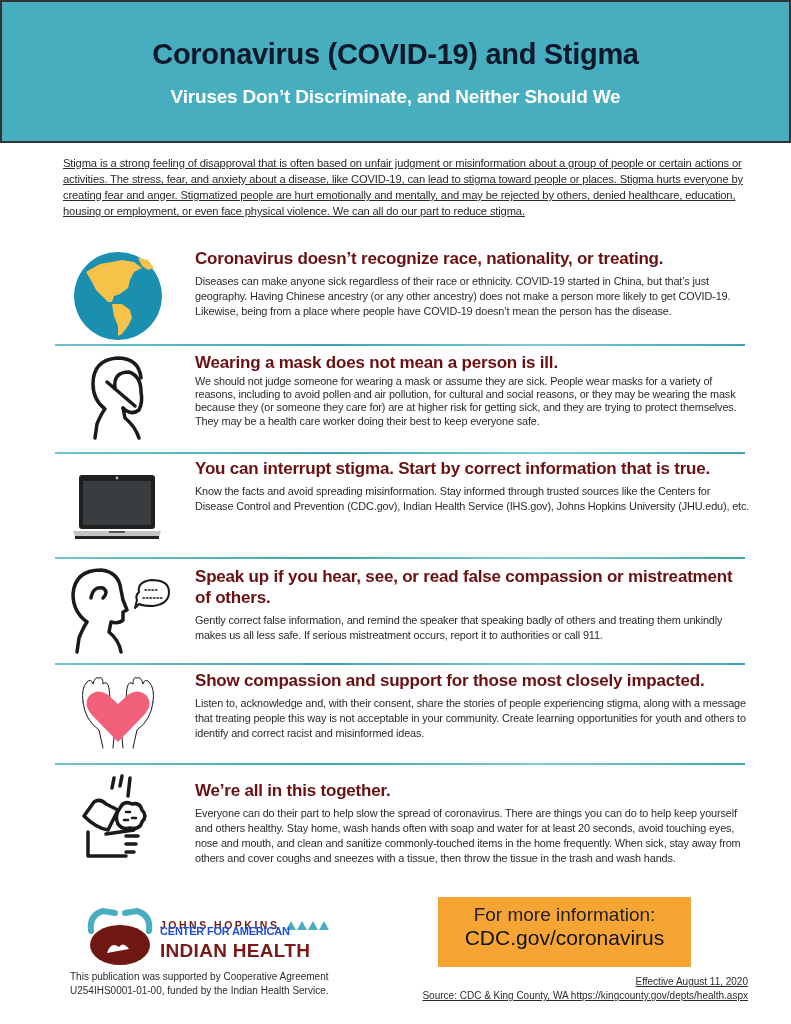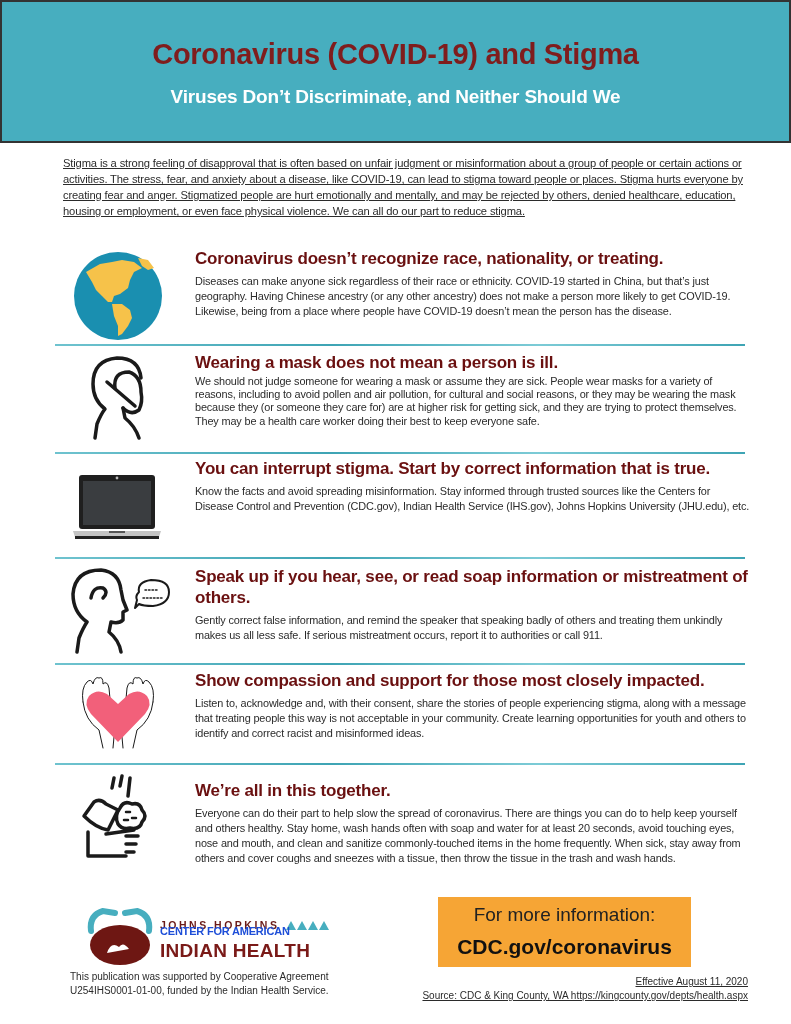--- a/index.html
+++ b/index.html
@@ -1,35 +1,35 @@
 <!DOCTYPE html>
 <html><head>
 <meta charset="utf-8">
 <style>
   html, body { margin:0; padding:0; background:#ffffff; }
   body { width:791px; height:1024px; position:relative; overflow:hidden; font-family:"Liberation Sans", sans-serif; color:#2b2b2b; }
   .header { position:absolute; left:0; top:0; width:787px; height:139px; background:#47aebf; border:2px solid #333; }
-  .title { position:absolute; left:0; right:0; top:36px; text-align:center; color:#7f1d1d; font-size:29px; font-weight:bold; letter-spacing:-0.3px; }
+  .title { position:absolute; left:0; right:0; top:36px; text-align:center; color:#0f172a; font-size:29px; font-weight:bold; letter-spacing:-0.3px; }
   .subtitle { position:absolute; left:0; right:0; top:84px; text-align:center; color:#fff; font-size:19px; font-weight:bold; letter-spacing:-0.2px; }
   .intro { position:absolute; left:63px; top:155px; width:690px; font-size:11.2px; line-height:16px; color:#2b2b2b; letter-spacing:-0.15px;text-decoration:underline; }
   .section { position:absolute; left:55px; width:690px; }
   .sec-icon { position:absolute; left:0; top:0; width:125px; display:flex; justify-content:center; }
   .sec-body { position:absolute; left:140px; width:555px; }
   .sec-title { font-size:17px; font-weight:bold; color:#6a1010; line-height:21px; letter-spacing:-0.2px; margin:0 0 5px 0; }
   .sec-text { font-size:10.9px; line-height:15px; color:#2b2b2b; letter-spacing:-0.15px; margin:0; }
   .divider { position:absolute; left:55px; width:690px; height:2px; background:linear-gradient(90deg,#6fc3cf,#3ea4b4 40%,#7ccbd6 70%,#3ea4b4); }
   .logo { position:absolute; left:85px; top:905px; width:260px; height:60px; }
   .logo-text1 { position:absolute; left:75px; top:14px; font-size:10.5px; letter-spacing:2.5px; color:#6a1a18; font-weight:bold; }
   .logo-text2 { position:absolute; left:75px; top:20px; font-size:11px; color:#1d4ed8; font-weight:bold; letter-spacing:-0.2px; }
   .logo-text3 { position:absolute; left:75px; top:35px; font-size:19px; color:#7a1a18; font-weight:bold; letter-spacing:0.3px; }
   .tri { display:inline-block; width:0; height:0; border-left:5px solid transparent; border-right:5px solid transparent; border-bottom:9px solid #47aebf; margin-left:1px; vertical-align:-1px; }
   .pub { position:absolute; left:70px; top:970px; font-size:10px; line-height:14px; color:#2b2b2b; }
   .cta { position:absolute; left:438px; top:897px; width:253px; height:70px; background:#f6a535; text-align:center; }
   .cta-1 { font-size:19px; color:#222; margin-top:7px; }
-  .cta-2 { font-size:21px; font-weight:bold; color:#111; margin-top:9px; }
+  .cta-2 { font-size:21px; font-weight:normal; color:#111; margin-top:0; }
   .eff { position:absolute; right:43px; top:975px; font-size:10px; color:#2b2b2b; text-align:right; line-height:14px;text-decoration:underline; }
 </style>
 </head>
 <body>
 
 <div class="header">
   <div class="title">Coronavirus (COVID-19) and Stigma</div>
   <div class="subtitle">Viruses Don’t Discriminate, and Neither Should We</div>
 </div>
 
@@ -88,21 +88,21 @@
 <div class="section" style="top:566px; height:90px;">
   <div class="sec-icon" style="top:0;">
     <svg width="110" height="88" viewBox="0 0 110 88" fill="none" stroke="#1a1a1a" stroke-linecap="round" stroke-linejoin="round">
       <path d="M14 86 L16 72 Q20 62 24 56 Q10 46 10 28 Q12 4 38 4 Q56 6 58 24 L60 34 L64 44 L60 46 L60 54 Q56 58 48 56 L46 66 Q56 74 58 86" stroke-width="3.5"></path>
       <path d="M28 32 Q30 20 40 22 Q46 26 40 32" stroke-width="3.5"></path>
       <path d="M76 26 Q74 16 88 14 Q106 14 106 26 Q106 38 90 40 Q80 40 76 38 L72 42 L74 34 Q72 30 76 26 Z" stroke-width="2"></path>
       <path d="M82 24 L96 24 M80 32 L100 32" stroke-width="1.5" stroke-dasharray="1.5 2"></path>
     </svg>
   </div>
   <div class="sec-body" style="top:0;">
-    <h2 class="sec-title">Speak up if you hear, see, or read soap information or mistreatment of others.</h2>
+    <h2 class="sec-title">Speak up if you hear, see, or read false compassion or mistreatment of others.</h2>
     <p class="sec-text">Gently correct false information, and remind the speaker that speaking badly of others and treating them unkindly makes us all less safe. If serious mistreatment occurs, report it to authorities or call 911.</p>
   </div>
 </div>
 <div class="divider" style="top:663px;"></div>
 
 <div class="section" style="top:670px; height:88px;">
   <div class="sec-icon" style="top:0;">
     <svg width="82" height="80" viewBox="0 0 82 80" fill="none" stroke="#1a1a1a" stroke-width="1" stroke-linecap="round">
       <path d="M6 32 Q4 18 10 12 Q14 8 16 14 Q18 6 22 8 Q26 6 26 14 Q30 10 32 18 L34 40 L38 56 L36 78"></path>
       <path d="M76 32 Q78 18 72 12 Q68 8 66 14 Q64 6 60 8 Q56 6 56 14 Q52 10 50 18 L48 40 L44 56 L46 78"></path>

